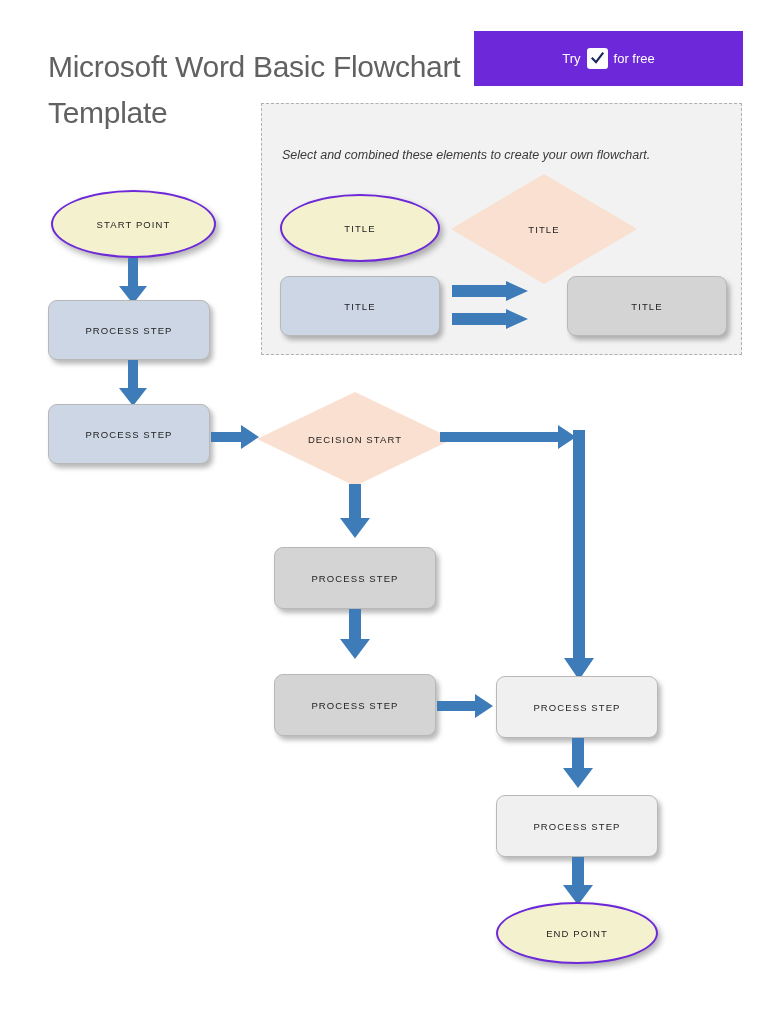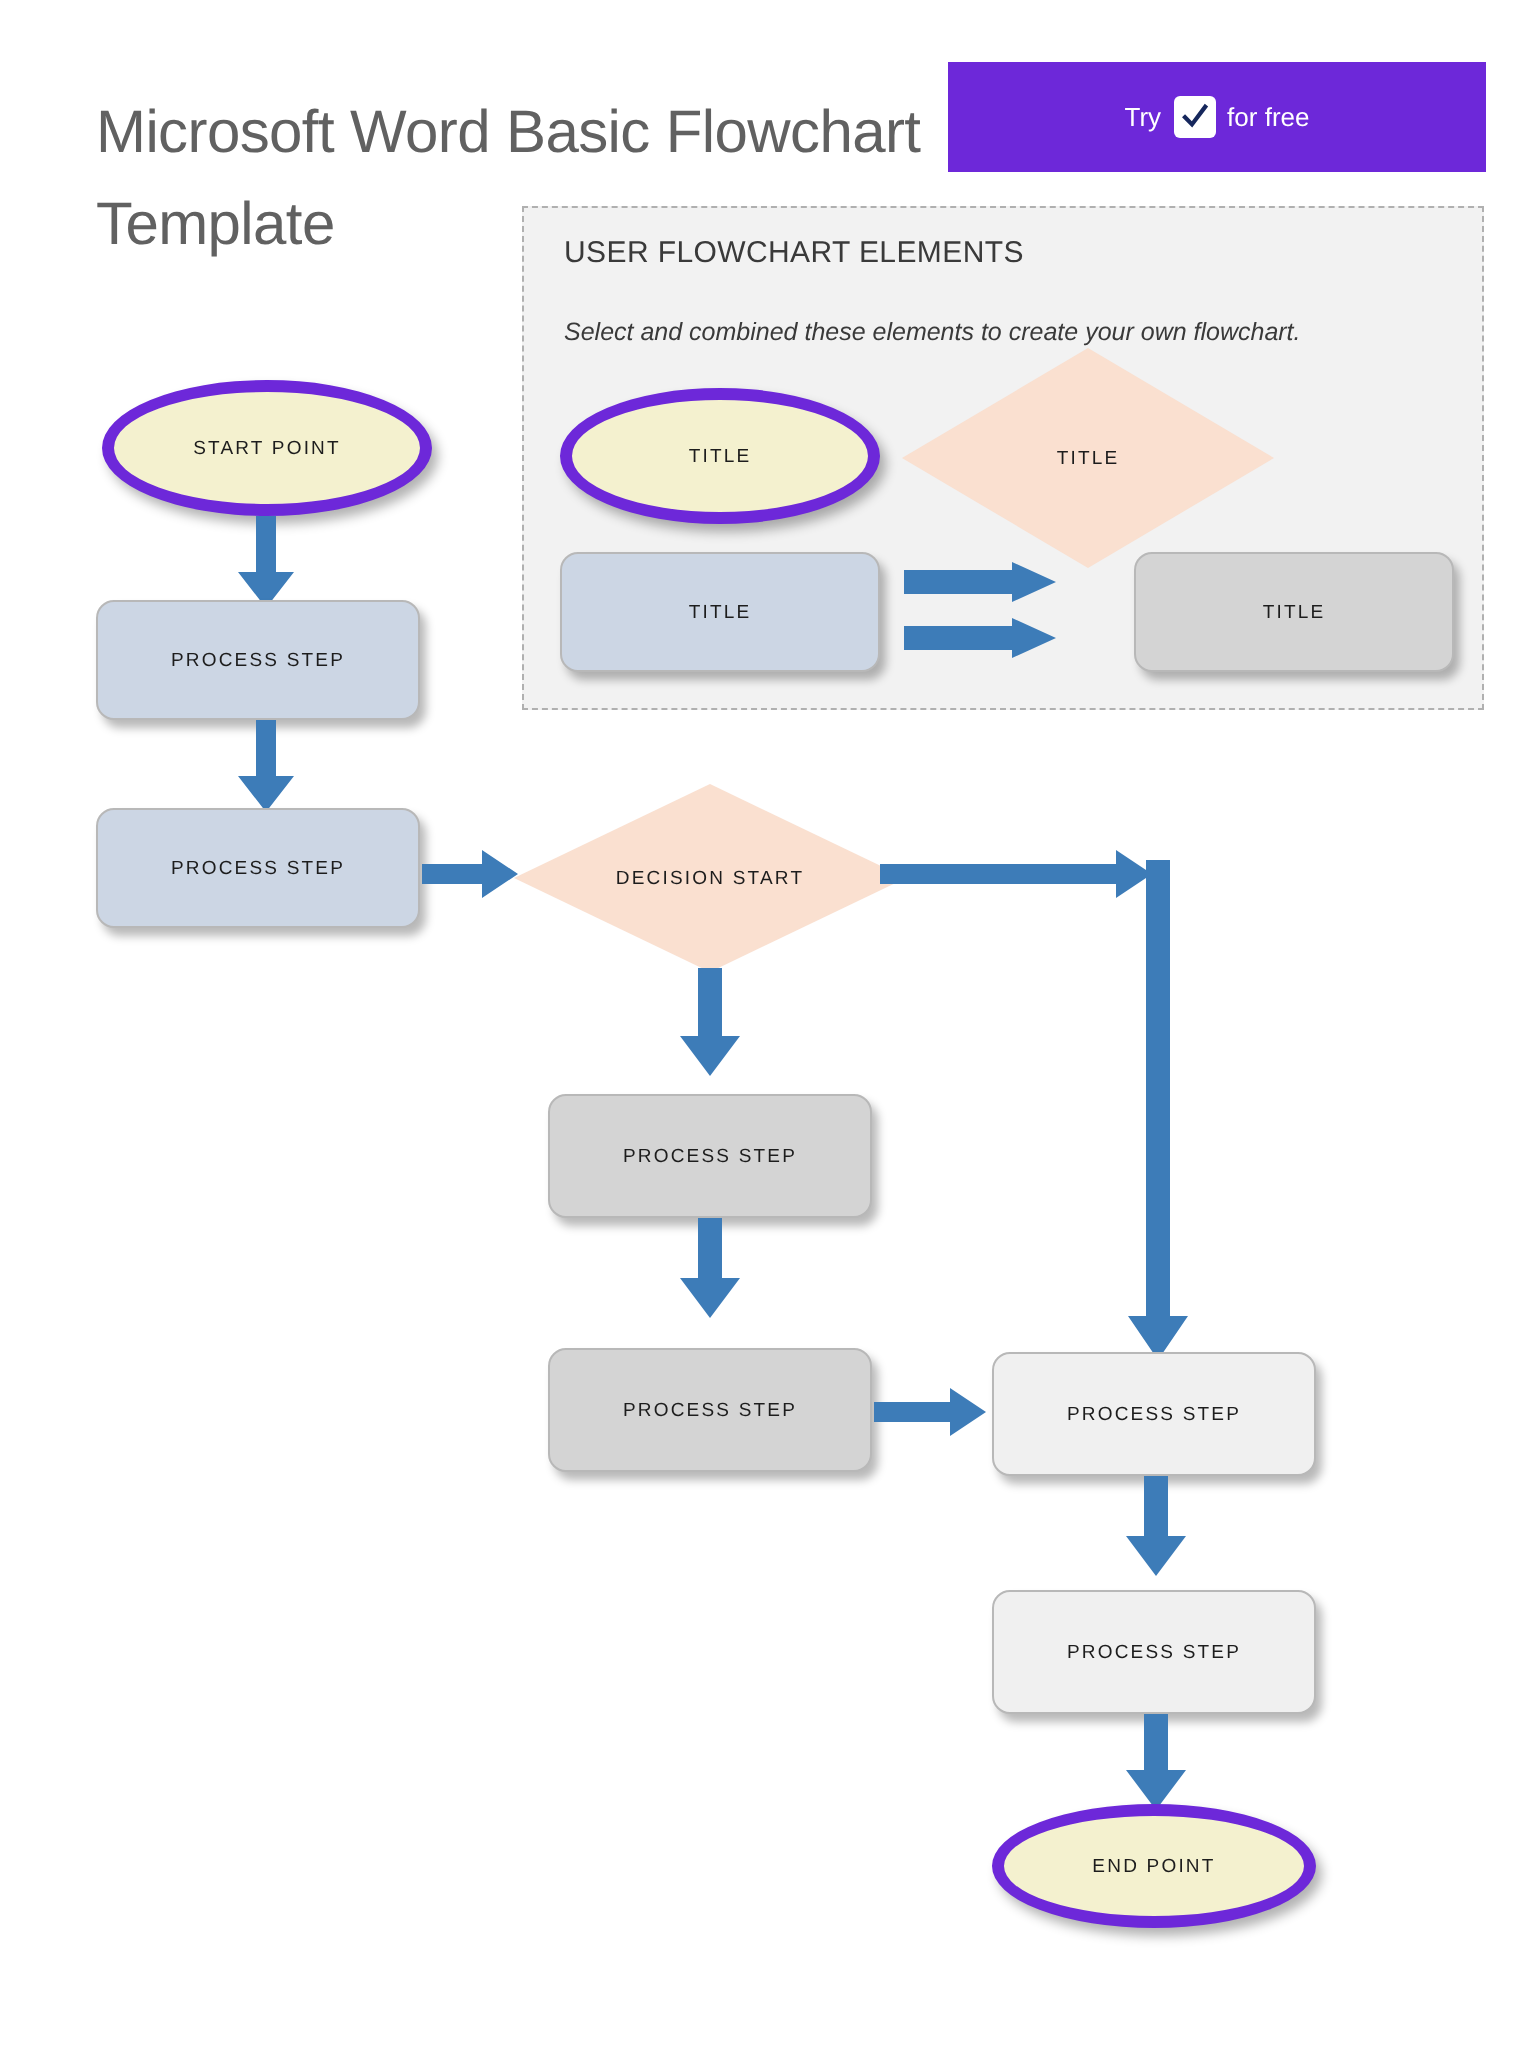--- a/index.html
+++ b/index.html
@@ -43,41 +43,41 @@
     position: absolute; left: 261px; top: 103px;
     width: 481px; height: 252px;
     background: #f2f2f2; border: 1px dashed #b0b0b0;
   }
   .legend-title {
     position: absolute; left: 20px; top: 14px;
     font-size: 15px; color: #3a3a3a; letter-spacing: 0.2px;
   }
   .legend-sub {
     position: absolute; left: 20px; top: 44px;
-    font-size: 12.5px; font-style: italic; color: #3a3a3a; margin-top: 11px;
+    font-size: 12.5px; font-style: italic; color: #3a3a3a;
   }
 
   
   .node {
     position: absolute;
     display: flex; align-items: center; justify-content: center;
     text-align: center;
     font-size: 9.5px; letter-spacing: 1.1px; color: #1d1d1d;
     font-family: "Liberation Sans", sans-serif;
   }
   .node .lbl { position: relative; z-index: 2; }
 
   .shape-box {
     border-radius: 9px;
     border: 1px solid #b8b8b8;
     box-shadow: 3px 4px 5px rgba(0,0,0,0.28);
   }
   .shape-ellipse {
     border-radius: 50%;
-    border: 6px solid #6d28d9;
+    border: 2px solid #6d28d9;
     box-shadow: 3px 4px 6px rgba(0,0,0,0.30);
   }
   .fill-yellow { background: #f4f1cf; }
   .fill-blue   { background: #ccd6e4; }
   .fill-gray   { background: #d4d4d4; }
   .fill-light  { background: #f0f0f0; }
 
   
   .shape-diamond { background: transparent; border: none; box-shadow: none; }
   .shape-diamond .dia {
@@ -102,21 +102,20 @@
     <span class="ss-try">Try</span>
     <span class="ss-mark">
       <svg width="15" height="15" viewBox="0 0 15 15" aria-hidden="true">
         <path d="M2.5 7.6 L6 11.2 L12.6 2.4" stroke="#16275c" stroke-width="2.1" fill="none" stroke-linecap="square"></path>
       </svg>
     </span>
     <span class="ss-free">for free</span>
   </div>
 
   <div class="legend">
-    <div class="legend-title">USER FLOWCHART ELEMENTS</div>
     <div class="legend-sub">Select and combined these elements to create your own flowchart.</div>
 
     <div class="node shape-ellipse fill-yellow" style="left:18px; top:90px; width:160px; height:68px;">
       <span class="lbl">TITLE</span>
     </div>
 
     <div class="node shape-diamond" style="left:189px; top:70px; width:186px; height:110px;">
       <div class="dia"></div>
       <span class="lbl">TITLE</span>
     </div>

